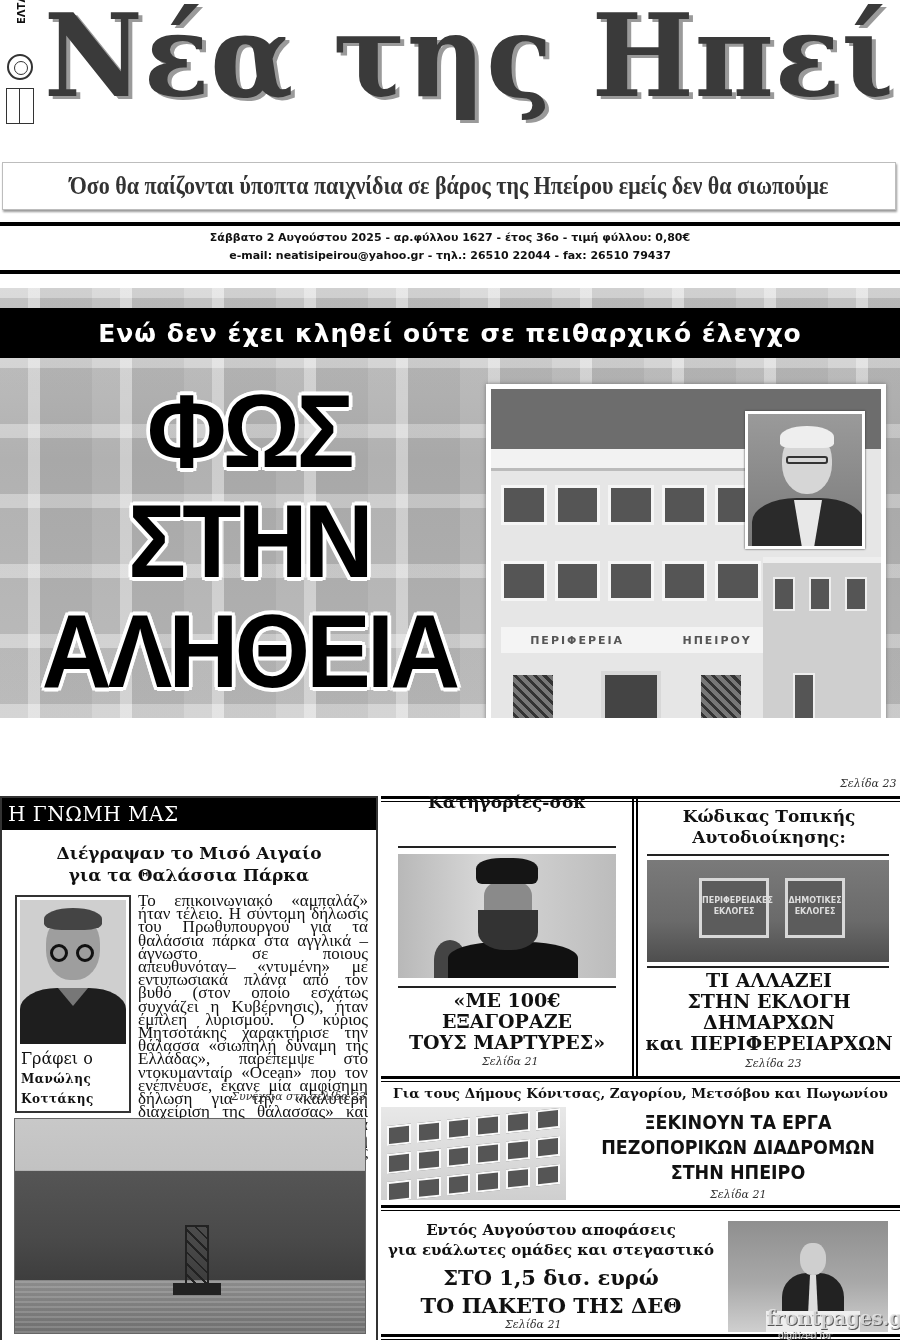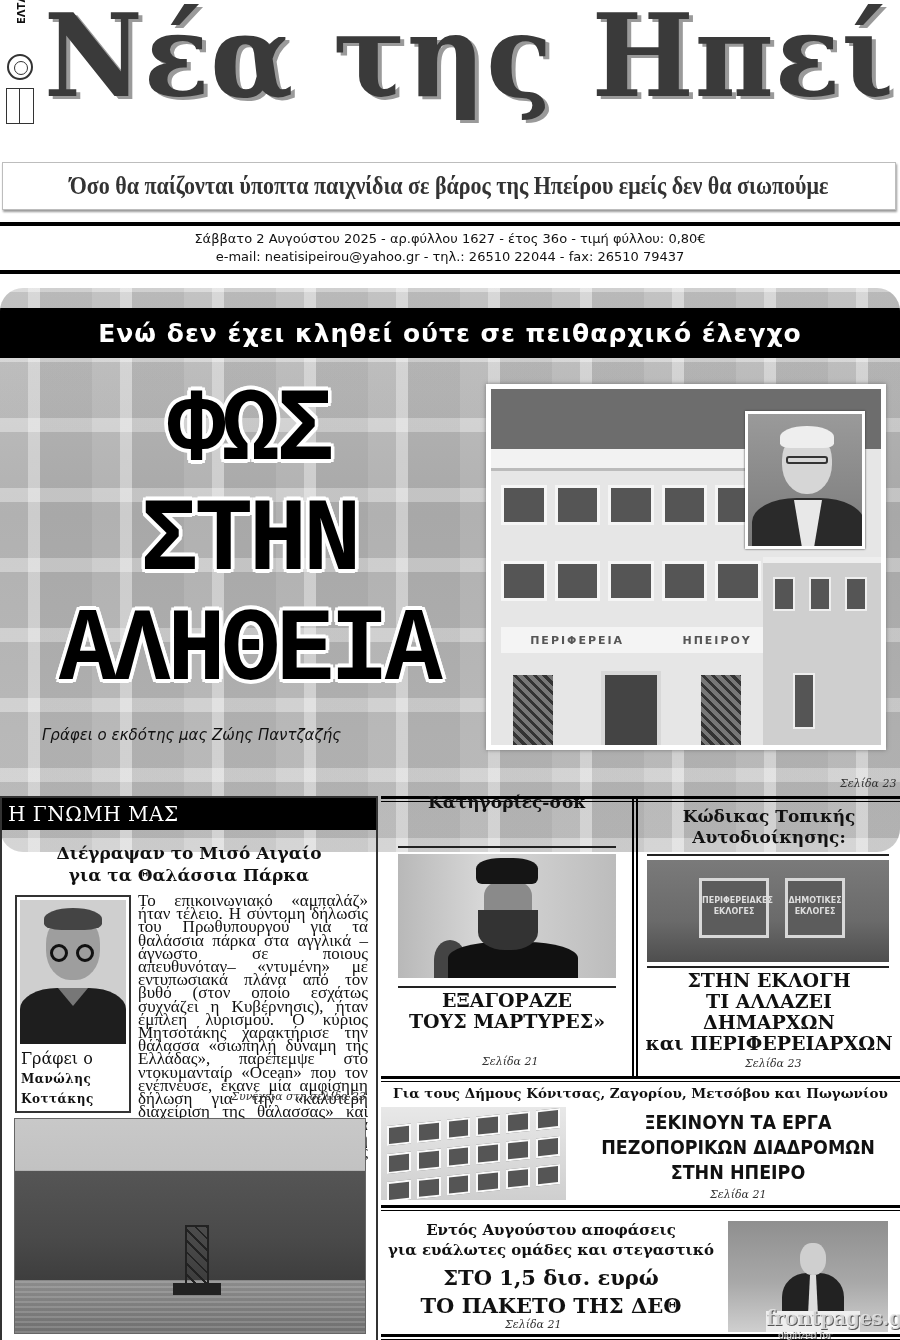--- a/index.html
+++ b/index.html
@@ -14,33 +14,32 @@
   .seal { position: absolute; left: 5px; top: 52px; width: 26px; height: 26px; border: 2px solid #333; border-radius: 50%; }
   .seal::after { content: ""; position: absolute; left: 5px; top: 5px; width: 12px; height: 12px; border: 1px solid #333; border-radius: 50%; }
   .stamp { position: absolute; left: 4px; top: 86px; width: 28px; height: 36px; border: 1px solid #333; }
   .stamp::before { content: ""; position: absolute; left: 0; top: 0; width: 12px; height: 100%; border-right: 1px solid #333; }
   .title { position: absolute; left: 44px; top: -10px; width: 852px; text-align: center; font-family: "DejaVu Serif", serif; font-weight: bold; font-size: 108px; color: #3a3a3a; letter-spacing: 1px; text-shadow: 4px 3px 0 #9a9a9a; white-space: nowrap; transform: scaleY(1.05); transform-origin: top; }
 
   .slogan-box { position: absolute; left: 2px; top: 162px; width: 894px; height: 48px; border: 1px solid #bdbdbd; box-shadow: 1px 2px 2px #9a9a9a; background: #fff; display: flex; align-items: center; justify-content: center; }
   .slogan { font-family: "Liberation Serif", serif; font-size: 25px; font-weight: bold; color: #333; transform: scaleX(0.88); white-space: nowrap; }
 
   .rule-thick { position: absolute; left: 0; width: 900px; height: 4px; background: #000; }
-  .infoline { position: absolute; left: 0; width: 900px; text-align: center; font-family: "DejaVu Sans", sans-serif; font-weight: normal; font-size: 13px; color: #111; white-space: nowrap; }
+  .infoline { position: absolute; left: 0; width: 900px; text-align: center; font-family: "DejaVu Sans", sans-serif; font-weight: bold; font-size: 11px; color: #111; white-space: nowrap; }
 
   
-  .hero { position: absolute; left: 0; top: 288px; width: 900px; height: 564px; overflow: hidden;
+  .hero { position: absolute; left: 0; top: 288px; width: 900px; height: 430px; overflow: hidden;
     background:
       repeating-linear-gradient(90deg, rgba(255,255,255,0.0) 0 28px, rgba(255,255,255,0.35) 28px 40px, rgba(0,0,0,0.05) 40px 92px),
       repeating-linear-gradient(0deg, rgba(255,255,255,0.25) 0 14px, rgba(0,0,0,0.06) 14px 70px),
       linear-gradient(180deg, #cfcfcf 0%, #bcbcbc 40%, #c7c7c7 100%);
-    border-radius: 23px;
   }
   .hero-kicker { position: absolute; left: 0; top: 20px; width: 900px; height: 50px; background: #000; display: flex; align-items: center; justify-content: center; }
   .hero-kicker span { color: #fff; font-family: "DejaVu Sans", sans-serif; font-weight: bold; font-size: 25px; letter-spacing: 1px; white-space: nowrap; }
-  .hero-headline { position: absolute; left: 18px; top: 88px; width: 462px; text-align: center; font-family: Liberation Mono, monospace; font-weight: bold; color: #000; font-size: 104px; line-height: 110px; letter-spacing: -4px;
+  .hero-headline { position: absolute; left: 18px; top: 88px; width: 462px; text-align: center; font-family: Liberation Sans, sans-serif; font-weight: bold; color: #000; font-size: 104px; line-height: 110px; letter-spacing: -4px;
     text-shadow: 3px 3px 0 #fff, -3px -3px 0 #fff, 3px -3px 0 #fff, -3px 3px 0 #fff, 0 4px 0 #fff, 4px 0 0 #fff, 0 -4px 0 #fff, -4px 0 0 #fff; }
   .hero-headline div { transform: scaleX(0.93); }
   .hero-byline { position: absolute; left: 42px; top: 438px; font-family: "DejaVu Sans", sans-serif; font-style: italic; font-weight: normal; font-size: 15px; color: #111; white-space: nowrap; }
 
   .hero-photo { position: absolute; left: 486px; top: 96px; width: 400px; height: 366px; border: 5px solid #fff; box-shadow: 0 0 4px #777; background: #6d6d6d; overflow: hidden; }
   .bldg { position: absolute; left: 0; top: 60px; width: 390px; height: 300px; background: #e6e6e6; }
   .bldg-roof { position: absolute; left: 0; top: 0; width: 280px; height: 22px; background: #f2f2f2; border-bottom: 3px solid #bbb; }
   .bldg-row { position: absolute; left: 10px; height: 40px; width: 260px; display: flex; gap: 8px; }
   .bldg-row i { display: block; flex: 1; background: #555; border: 3px solid #f5f5f5; }
   .bldg-sign { position: absolute; left: 10px; top: 178px; width: 280px; height: 26px; background: #f4f4f4; font-family: "DejaVu Sans", sans-serif; font-size: 11px; font-weight: bold; color: #555; letter-spacing: 2px; display: flex; align-items: center; justify-content: space-around; }
@@ -226,40 +225,41 @@
   <div class="thin-rule" style="left:398px; top:846px; width:218px;"></div>
   <div class="priest-photo">
     <div class="woman"></div>
       <div class="robe"></div>
       <div class="face"></div>
       <div class="beard"></div>
       <div class="hat"></div>
   </div>
   <div class="thin-rule" style="left:398px; top:986px; width:218px;"></div>
   <div class="story-head" style="left:385px; top:990px; width:244px; font-size:19px; line-height:21px;">
+    <div>«ΜΕ 100€</div>
     <div>ΕΞΑΓΟΡΑΖΕ</div>
     <div>ΤΟΥΣ ΜΑΡΤΥΡΕΣ»</div>
   </div>
   <div class="page-ref" style="left:482px; top:1055px;">Σελίδα 21</div>
 </article>
 
 <article>
   <div class="story-kicker" style="left:642px; top:806px; width:254px; font-size:17px; line-height:21px;">
     <div>Κώδικας Τοπικής</div>
     <div>Αυτοδιοίκησης:</div>
   </div>
   <div class="thin-rule" style="left:647px; top:854px; width:242px;"></div>
   <div class="ballot-photo">
     <div class="box" style="left:52px; width:70px;">ΠΕΡΙΦΕΡΕΙΑΚΕΣ ΕΚΛΟΓΕΣ</div>
     <div class="box" style="left:138px; width:60px;">ΔΗΜΟΤΙΚΕΣ ΕΚΛΟΓΕΣ</div>
   </div>
   <div class="thin-rule" style="left:647px; top:966px; width:242px;"></div>
   <div class="story-head" style="left:642px; top:970px; width:254px; font-size:19px; line-height:21px;">
+    <div>ΤΙ ΑΛΛΑΖΕΙ</div>
     <div>ΣΤΗΝ ΕΚΛΟΓΗ</div>
-    <div>ΤΙ ΑΛΛΑΖΕΙ</div>
     <div>ΔΗΜΑΡΧΩΝ</div>
     <div>και ΠΕΡΙΦΕΡΕΙΑΡΧΩΝ</div>
   </div>
   <div class="page-ref" style="left:745px; top:1057px;">Σελίδα 23</div>
 </article>
 
 <article>
   <div class="story-kicker" style="left:381px; top:1085px; width:519px; font-size:13.5px;">Για τους Δήμους Κόνιτσας, Ζαγορίου, Μετσόβου και Πωγωνίου</div>
   <div class="town-photo">
     <div class="floor" style="top:10px;">

